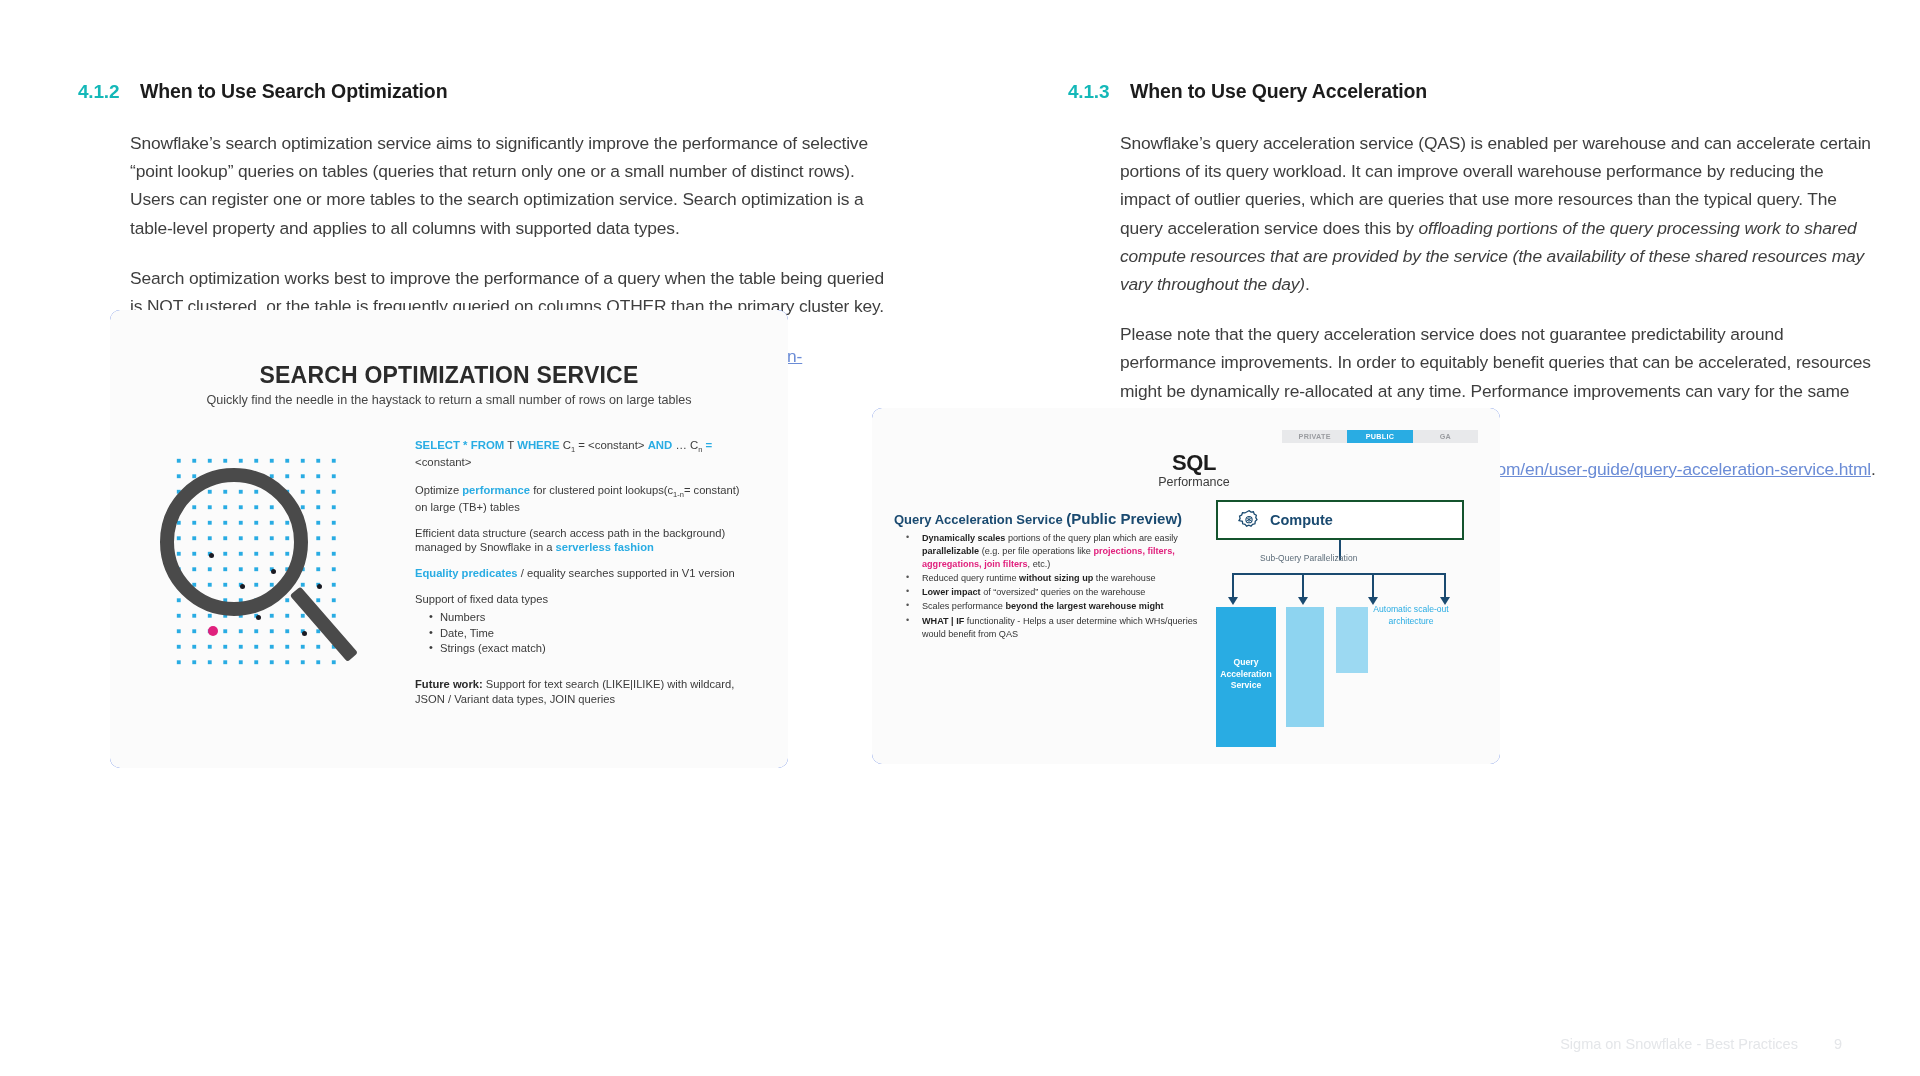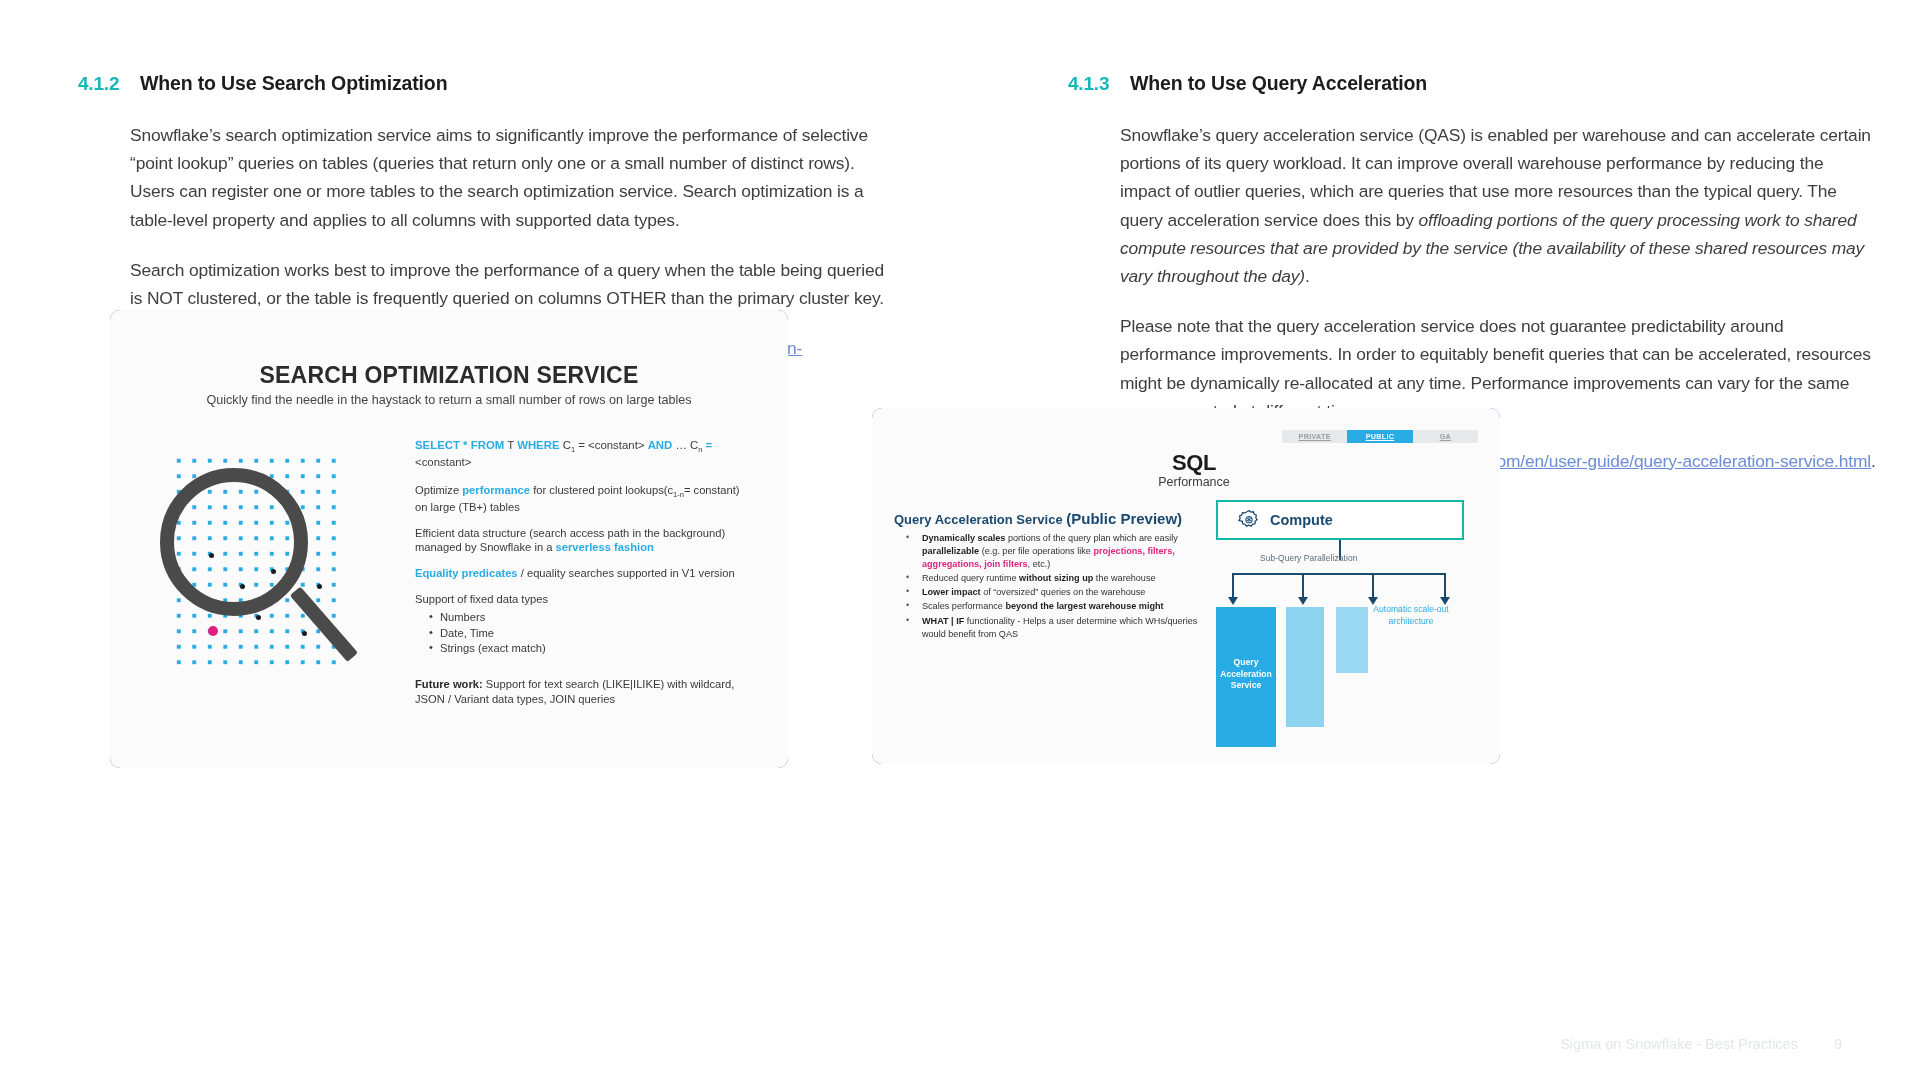--- a/index.html
+++ b/index.html
@@ -9,21 +9,21 @@
   body {
     width: 1920px; height: 1076px;
     position: relative;
     font-family: "Liberation Sans", sans-serif;
     color: #3c3c3c;
     overflow: hidden;
   }
   .page { position: absolute; inset: 0; }
 
   
-  .col { position: absolute; top: 72px; width: 810px; }
+  .col { position: absolute; top: 80px; width: 810px; }
   .col-left  { left: 78px; }
   .col-right { left: 1068px; }
 
   
   .heading { display: flex; align-items: baseline; gap: 14px; margin-bottom: 26px; }
   .heading .num {
     color: #14b8b8; font-weight: bold; font-size: 19px; letter-spacing: -.2px;
     min-width: 48px;
   }
   .heading .title {
@@ -115,21 +115,21 @@
   sub { font-size: 7.5px; }
 
   
   .qa-tabs {
     position: absolute; right: 22px; top: 22px;
     display: flex; width: 196px; height: 13px;
     font-size: 7.2px; font-weight: bold; letter-spacing: .3px;
   }
   .qa-tab {
     flex: 1; display: flex; align-items: center; justify-content: center;
-    background: #e8e9eb; color: #9a9ca0; text-decoration: underline;
+    background: #e8e9eb; color: #9a9ca0;
   }
   .qa-tab.active { background: #29ace3; color: #ffffff; }
 
   .qa-sql {
     position: absolute; left: 262px; top: 42px; width: 120px; text-align: center;
   }
   .qa-sql .big { font-size: 22px; font-weight: bold; color: #1c1c1c; letter-spacing: -.4px; }
   .qa-sql .small { font-size: 12.5px; color: #3c3c3c; margin-top: -1px; }
 
   .qa-heading {
@@ -148,21 +148,21 @@
   }
   .qa-bullets li::before {
     content: "•"; position: absolute; left: 6px; top: -1px; color: #555;
   }
   .qa-bullets b { color: #1f1f1f; }
   .pinkk { color: #e0217d; font-weight: bold; }
 
   
   .compute-box {
     position: absolute; left: 344px; top: 92px; width: 248px; height: 40px;
-    border: 2px solid #14b8a6; background: #ffffff;
+    border: 2px solid #14532d; background: #ffffff;
     display: flex; align-items: center; gap: 10px; padding-left: 20px;
     box-sizing: border-box;
   }
   .compute-box .lbl { font-size: 14.5px; font-weight: bold; color: #1a4a70; }
   .gear { width: 22px; height: 22px; }
 
   .sub-par-label {
     position: absolute; left: 388px; top: 145px;
     font-size: 8.4px; color: #5b6b78; letter-spacing: .1px;
   }

